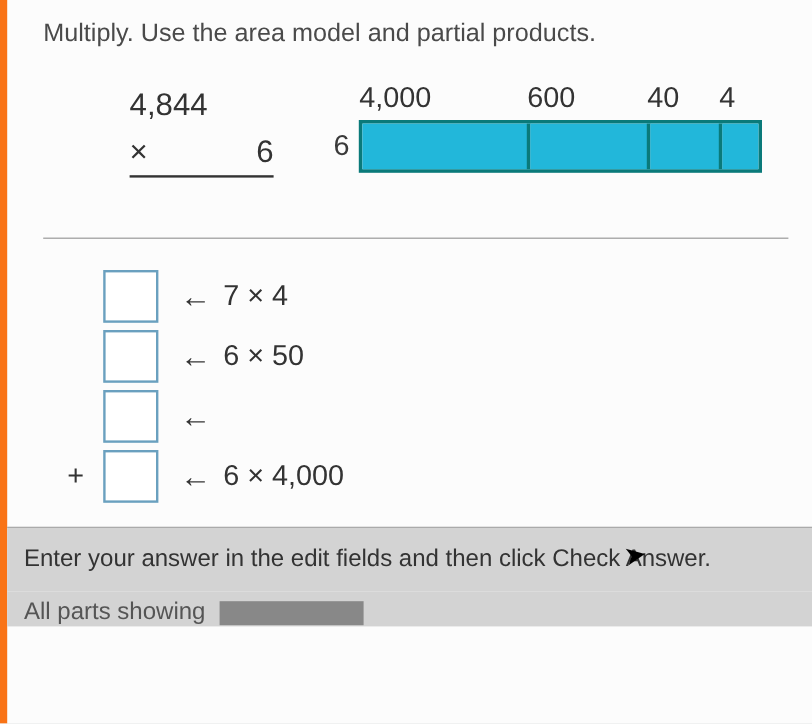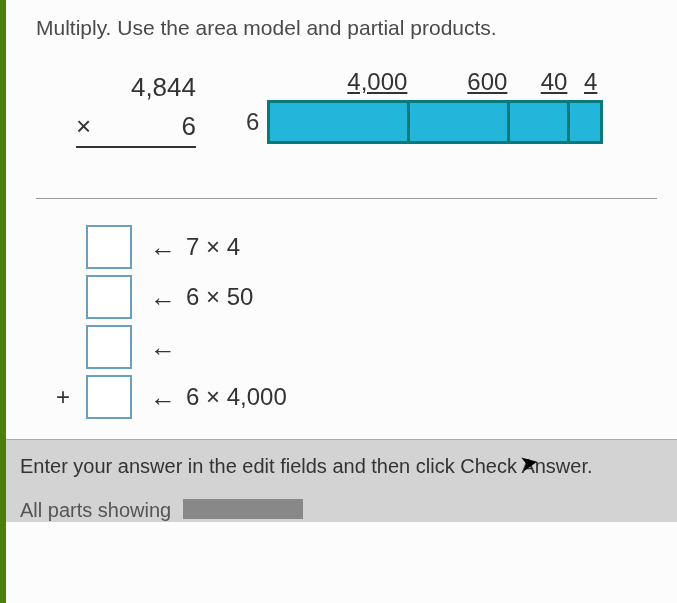--- a/index.html
+++ b/index.html
@@ -9,60 +9,60 @@
       width: 677px;
       height: 603px;
       overflow: hidden;
       color: #3a3a3a;
     }
     .page {
       background: #fcfcfc;
       margin: 0;
       padding: 12px 20px 0 30px;
       height: 100%;
-      border-left: 6px solid #4d7c0f;
+      border-left: 6px solid #f97316;
     }
     .instruction {
       font-size: 21px;
       color: #4a4a4a;
       margin-bottom: 28px;
       padding-top: 4px;
     }
     .top-row {
       display: flex;
       align-items: flex-start;
       gap: 40px;
       margin-bottom: 50px;
     }
     .mult-problem {
       font-size: 26px;
       color: #333;
       margin-left: 40px;
     }
-    .mult-row { text-align: right; width: 120px; line-height: 1.5; }
+    .mult-row { width: 120px; line-height: 1.5; margin-left: 32px; }
     .mult-row.sym { display:flex; justify-content: space-between; }
     .underline { border-bottom: 2px solid #333; }
     .area-model {
       display: flex;
       align-items: flex-end;
       margin-left: 10px;
     }
     .area-left-label {
       font-size: 24px;
       margin-right: 8px;
       padding-bottom: 8px;
     }
     .area-grid { }
     .area-headers {
       display: flex;
       font-size: 24px;
       color: #333;
       margin-bottom: 4px;
     }
-    .hcell { text-align: right; text-decoration: underline; }
+    .hcell { text-align: left; }
     .hcell.c1 { width: 140px; }
     .hcell.c2 { width: 100px; }
     .hcell.c3 { width: 60px; }
     .hcell.c4 { width: 30px; }
     .area-boxes {
       display: flex;
       border: 3px solid #0a7a7a;
       height: 44px;
     }
     .box {
@@ -110,20 +110,21 @@
       color: #333;
       border-top: 1px solid #aaa;
     }
     .footer-sub {
       background: #d3d3d3;
       margin: 0 -20px 0 -30px;
       padding: 6px 14px 0 14px;
       font-size: 20px;
       color: #555;
       display:flex;
+      align-items:center;
       gap: 12px;
     }
     .gray-box {
       width: 120px; height: 20px; background:#888;
     }
     .cursor {
       position: absolute;
       left: 520px;
       top: 450px;
       font-size: 22px;

